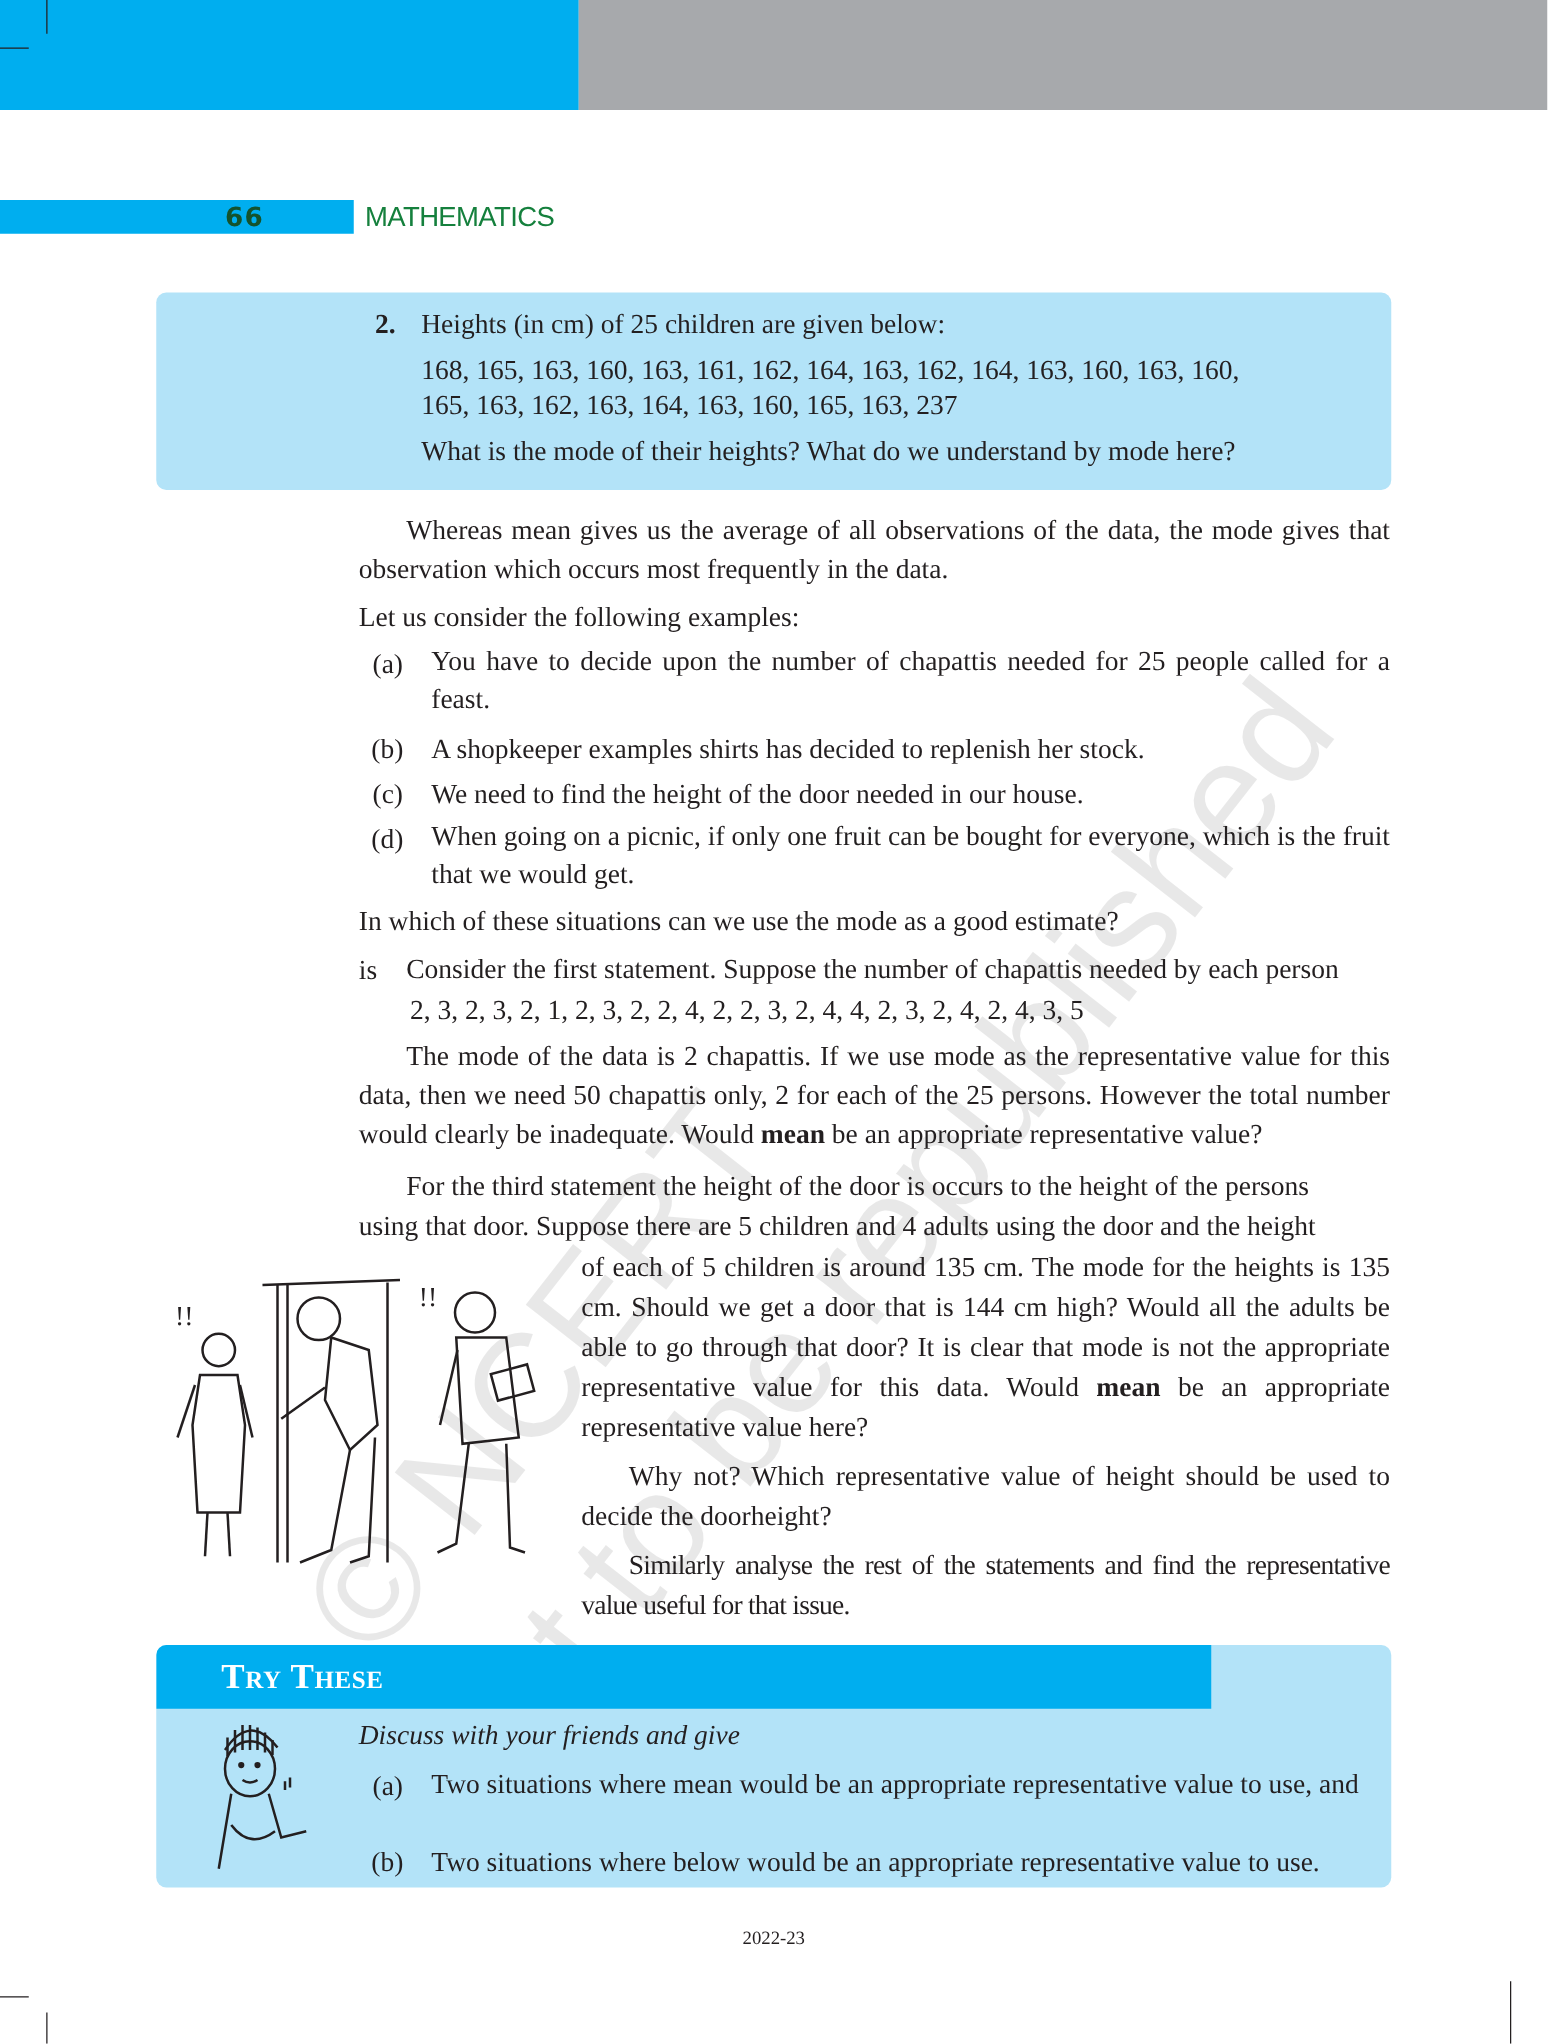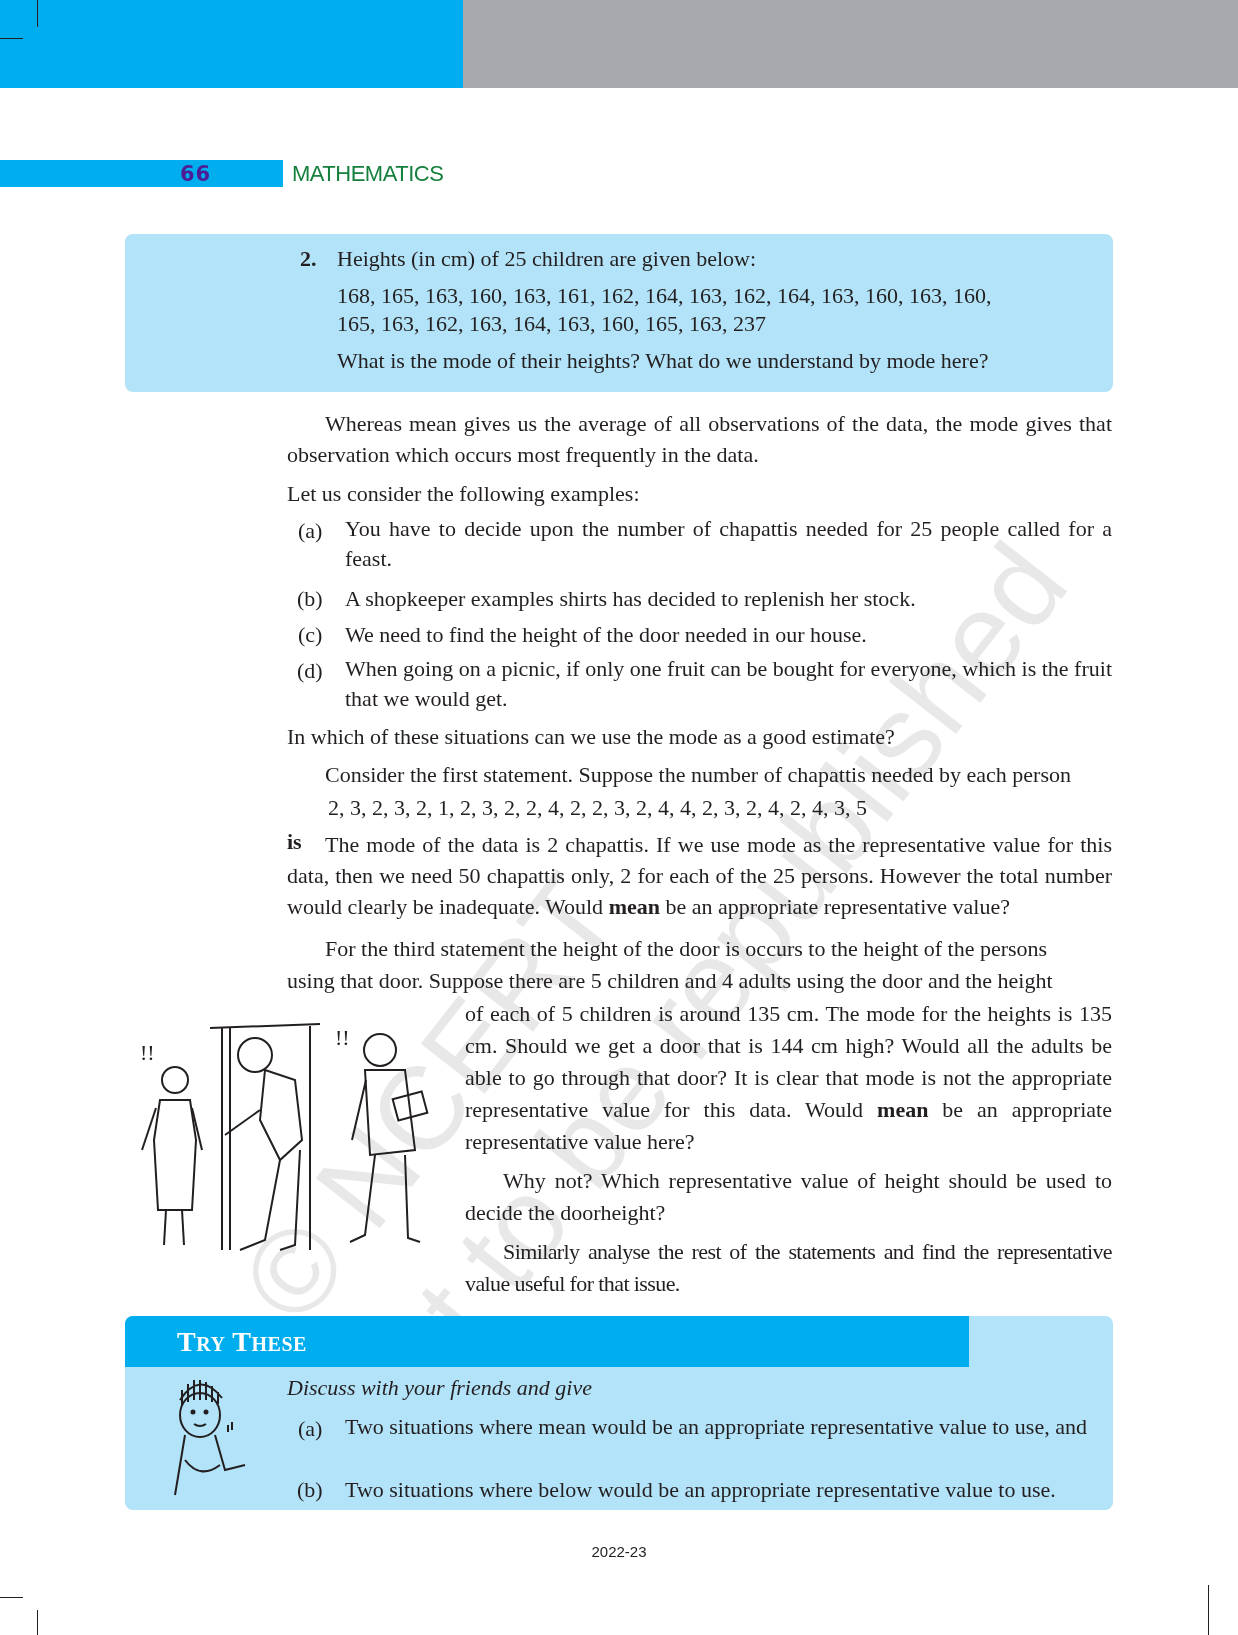--- a/index.html
+++ b/index.html
@@ -8,41 +8,41 @@
     background: #ffffff; color: #231f20;
     font-family: "Liberation Serif", serif;
   }
   .top-blue { position: absolute; left: 0; top: 0; width: 463px; height: 88px; background: #00aeef; }
   .top-gray { position: absolute; left: 463px; top: 0; width: 775px; height: 88px; background: #a7a9ac; }
   .crop-v { position: absolute; background: #231f20; width: 1px; }
   .crop-h { position: absolute; background: #231f20; height: 1px; }
 
   .page-bar { position: absolute; left: 0; top: 160px; width: 283px; height: 27px; background: #00aeef; }
   .page-num { position: absolute; left: 180px; top: 160px; width: 50px; height: 27px; line-height: 28px;
-    color: #4c1d95; font-family: "DejaVu Sans", sans-serif; font-weight: bold; font-size: 21px; letter-spacing: 1px; }
+    color: #14532d; font-family: "DejaVu Sans", sans-serif; font-weight: bold; font-size: 21px; letter-spacing: 1px; }
   .subject { position: absolute; left: 292px; top: 161px; color: #15803d; font-family: "Liberation Sans", sans-serif;
     font-size: 22px; letter-spacing: -0.5px; }
 
   .q-box { position: absolute; left: 125px; top: 234px; width: 988px; height: 158px; background: #b3e3f8; border-radius: 8px; }
   .q-num { position: absolute; left: 300px; top: 246px; font-weight: bold; font-size: 22px; }
   .line { position: absolute; font-size: 22px; white-space: nowrap; }
   .q-text { left: 337px; }
 
   .para { position: absolute; font-size: 22px; line-height: 31px; text-align: justify; text-align-last: auto; }
   .item-label { position: absolute; font-size: 22px; }
   .bold { font-weight: bold; }
 
   .illustration { position: absolute; left: 130px; top: 1010px; width: 325px; height: 250px; }
 
   .try-box { position: absolute; left: 125px; top: 1316px; width: 988px; height: 194px; background: #b3e3f8; border-radius: 8px; overflow: hidden; }
   .try-header { position: absolute; left: 0; top: 0; width: 844px; height: 51px; background: #00aeef; }
   .try-title { position: absolute; left: 52px; top: 10px; color: #ffffff; font-weight: bold; font-size: 28px; font-variant: small-caps; letter-spacing: 0.5px; }
   .try-kid { position: absolute; left: 160px; top: 1370px; width: 90px; height: 130px; }
 
-  .footer { position: absolute; left: 0; top: 1543px; width: 1238px; text-align: center; font-family: Liberation Sans, sans-serif; font-size: 15px; }
+  .footer { position: absolute; left: 0; top: 1543px; width: 1238px; text-align: center; font-family: Liberation Serif, serif; font-size: 15px; }
 
   .watermark { position: absolute; left: 180px; top: 450px; width: 980px; height: 900px; pointer-events: none; }
 </style>
 </head>
 <body>
 
 <div class="top-blue"></div>
 <div class="top-gray"></div>
 <div class="crop-v" style="left:37px;top:0;height:27px;"></div>
 <div class="crop-h" style="left:0;top:38px;width:23px;"></div>
@@ -75,21 +75,21 @@
 <div class="para" style="left:345px;top:514px;width:767px;line-height:30px;">You have to decide upon the number of chapattis needed for 25 people called for a feast.</div>
 <div class="item-label" style="left:297px;top:586px;">(b)</div>
 <div class="line" style="left:345px;top:586px;">A shopkeeper examples shirts has decided to replenish her stock.</div>
 <div class="item-label" style="left:298px;top:622px;">(c)</div>
 <div class="line" style="left:345px;top:622px;">We need to find the height of the door needed in our house.</div>
 <div class="item-label" style="left:297px;top:658px;">(d)</div>
 <div class="para" style="left:345px;top:654px;width:767px;line-height:30px;">When going on a picnic, if only one fruit can be bought for everyone, which is the fruit that we would get.</div>
 
 <div class="line" style="left:287px;top:724px;">In which of these situations can we use the mode as a good estimate?</div>
 <div class="line" style="left:325px;top:762px;">Consider the first statement. Suppose the number of chapattis needed by each person</div>
-<div class="line" style="left:287px;top:829px;font-weight:bold;">is</div>
+<div class="line" style="left:287px;top:763px;">is</div>
 <div class="line" style="left:328px;top:795px;">2, 3, 2, 3, 2, 1, 2, 3, 2, 2, 4, 2, 2, 3, 2, 4, 4, 2, 3, 2, 4, 2, 4, 3, 5</div>
 
 <div class="para" style="left:287px;top:829px;width:825px;text-indent:38px;"><span>The mode of the data is 2 chapattis. If we use mode as the representative value for this data, then we need 50 chapattis only, 2 for each of the 25 persons. However the total number would clearly be inadequate. Would </span><span class="bold">mean</span><span> be an appropriate representative value?</span></div>
 
 <div class="line" style="left:325px;top:936px;">For the third statement the height of the door is occurs to the height of the persons</div>
 <div class="line" style="left:287px;top:968px;">using that door. Suppose there are 5 children and 4 adults using the door and the height</div>
 <div class="para" style="left:465px;top:998px;width:647px;line-height:32px;"><span>of each of 5 children is around 135 cm. The mode for the heights is 135 cm. Should we get a door that is 144 cm high? Would all the adults be able to go through that door? It is clear that mode is not the appropriate representative value for this data. Would </span><span class="bold">mean</span><span> be an appropriate representative value here?</span></div>
 
 <div class="para" style="left:465px;top:1165px;width:647px;line-height:32px;text-indent:38px;">Why not? Which representative value of height should be used to decide the doorheight?</div>
 <div class="para" style="left:465px;top:1236px;width:647px;line-height:32px;text-indent:38px;letter-spacing:-0.6px;">Similarly analyse the rest of the statements and find the representative value useful for that issue.</div>

